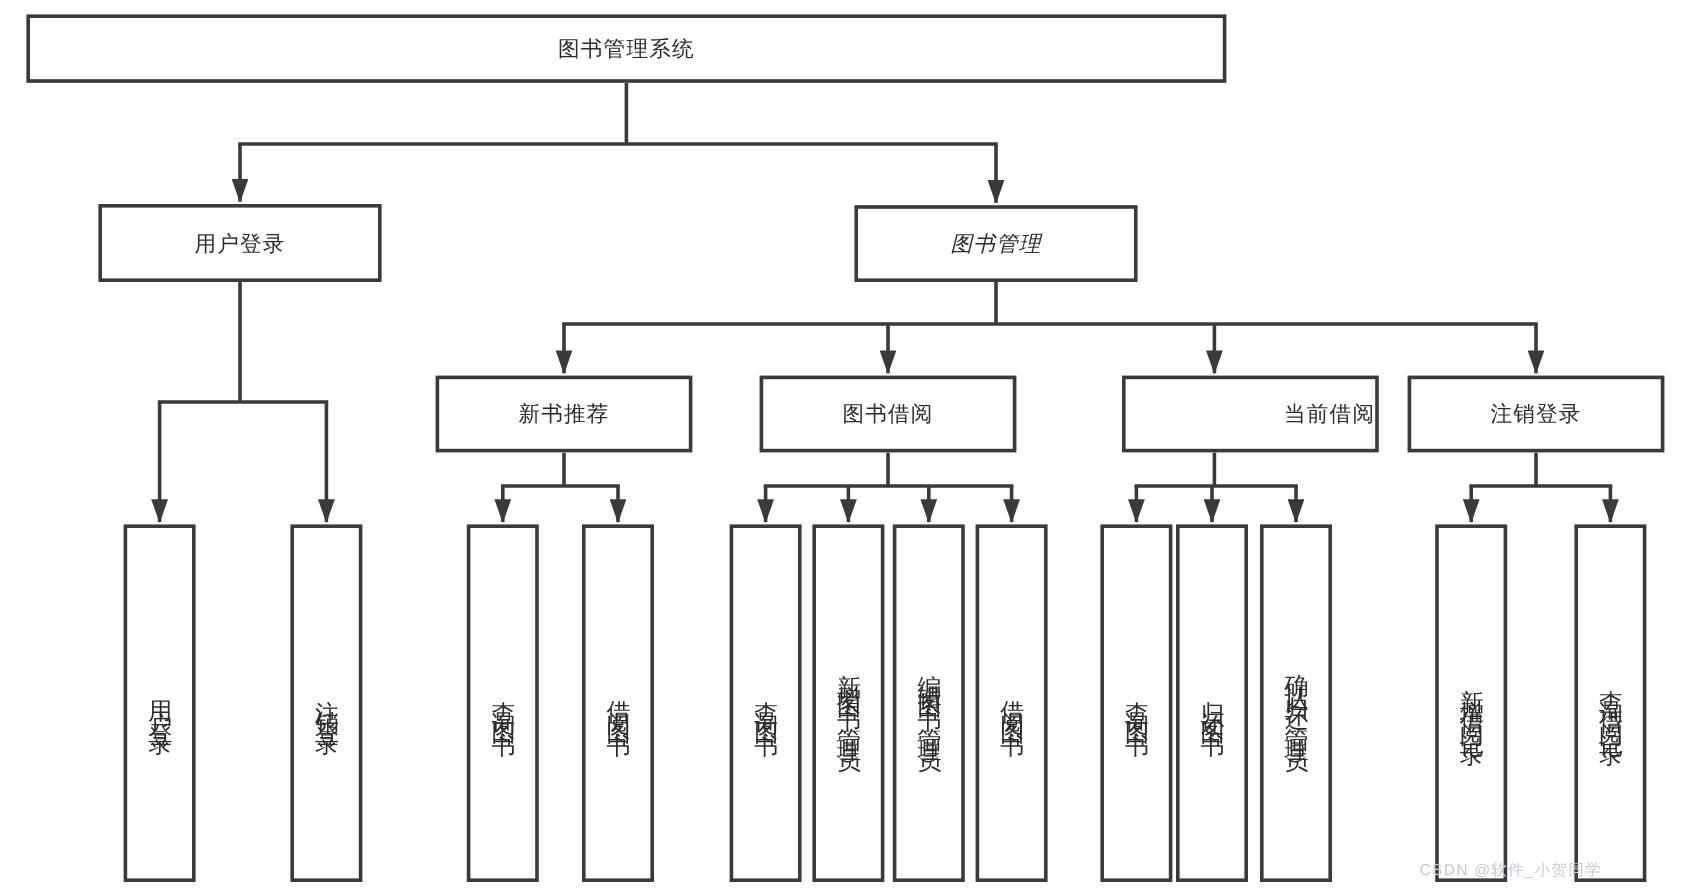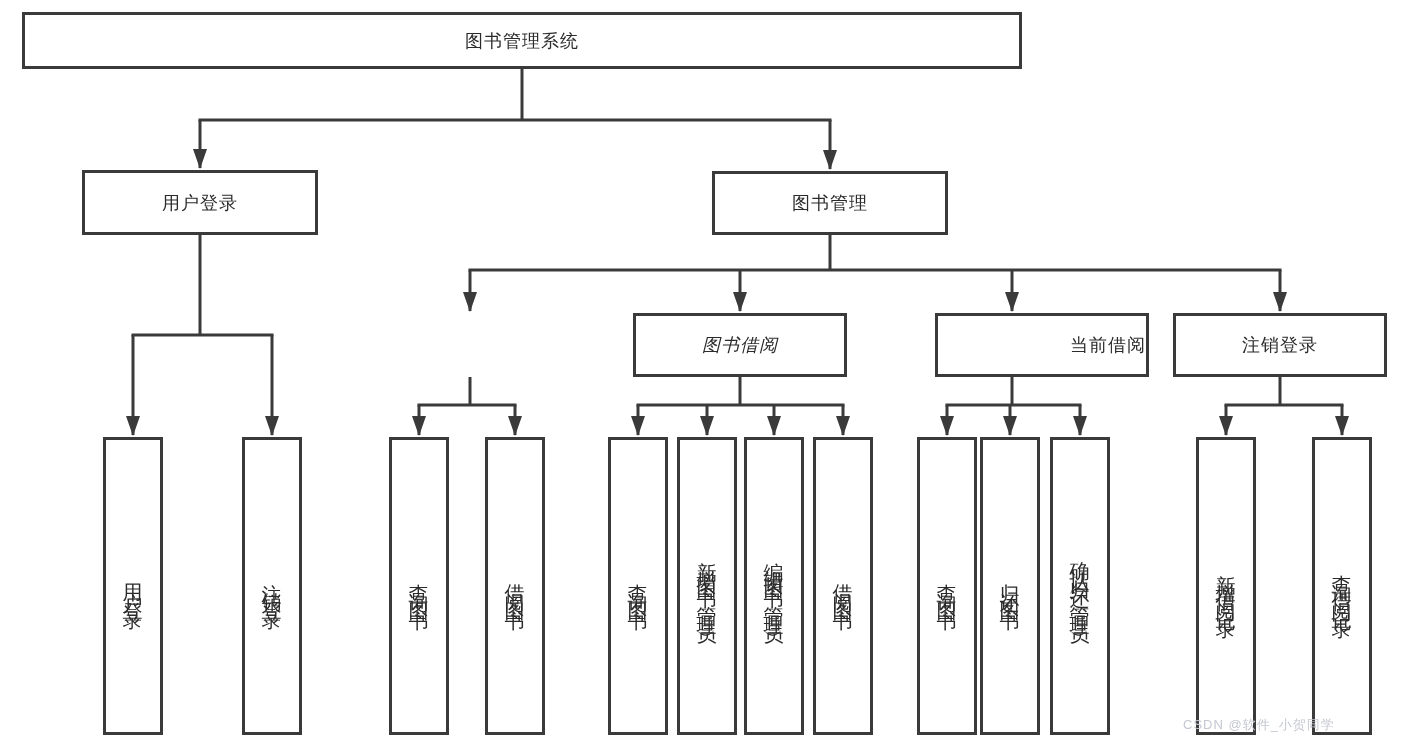--- a/index.html
+++ b/index.html
@@ -40,23 +40,23 @@
   .leaf .vtext {
     writing-mode: vertical-rl;
     text-orientation: mixed;
     letter-spacing: 9px;
     line-height: 1;
     white-space: nowrap;
   }
   
   .n-root            { left: 22px;   top: 12px;  width: 1000px; height: 57px; font-family: Liberation Serif, serif; }
   .n-user-login      { left: 82px;   top: 170px; width: 236px;  height: 65px; }
-  .n-book-mgmt       { left: 712px;  top: 171px; width: 236px;  height: 64px; }
+  .n-book-mgmt       { left: 712px;  top: 171px; width: 236px;  height: 64px; font-style: italic; }
   .n-new-books       { left: 363px;  top: 313px; width: 214px;  height: 64px; }
-  .n-book-borrow     { left: 633px;  top: 313px; width: 214px;  height: 64px; font-style: italic; }
+  .n-book-borrow     { left: 633px;  top: 313px; width: 214px;  height: 64px; }
   .n-current-borrow  { left: 935px;  top: 313px; width: 214px;  height: 64px; justify-content: flex-end; }
   .n-borrow-records  { left: 1173px; top: 313px; width: 214px;  height: 64px; }
   .n-ul-1 { left: 103px;  top: 437px; width: 60px; height: 298px; }
   .n-ul-2 { left: 242px;  top: 437px; width: 60px; height: 298px; }
   .n-nb-1 { left: 389px;  top: 437px; width: 60px; height: 298px; }
   .n-nb-2 { left: 485px;  top: 437px; width: 60px; height: 298px; }
   .n-bb-1 { left: 608px;  top: 437px; width: 60px; height: 298px; }
   .n-bb-2 { left: 677px;  top: 437px; width: 60px; height: 298px; }
   .n-bb-3 { left: 744px;  top: 437px; width: 60px; height: 298px; }
   .n-bb-4 { left: 813px;  top: 437px; width: 60px; height: 298px; }
@@ -134,20 +134,23 @@
     <span>图书管理系统</span>
   </div>
 
   <div class="box n-user-login">
     <span>用户登录</span>
   </div>
   <div class="box n-book-mgmt">
     <span>图书管理</span>
   </div>
 
+  <div class="box n-new-books">
+    <span>新书推荐</span>
+  </div>
   <div class="box n-book-borrow">
     <span>图书借阅</span>
   </div>
   <div class="box n-current-borrow">
     <span>当前借阅</span>
   </div>
   <div class="box n-borrow-records">
     <span>注销登录</span>
   </div>
 

